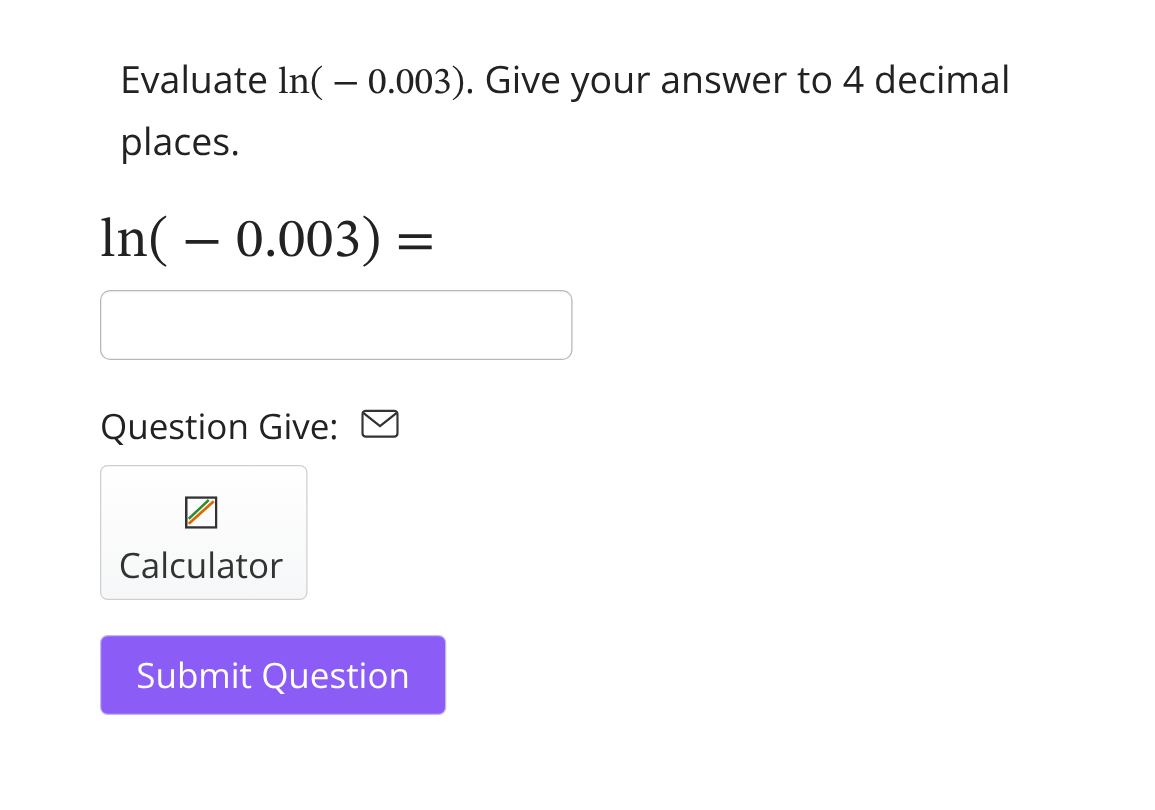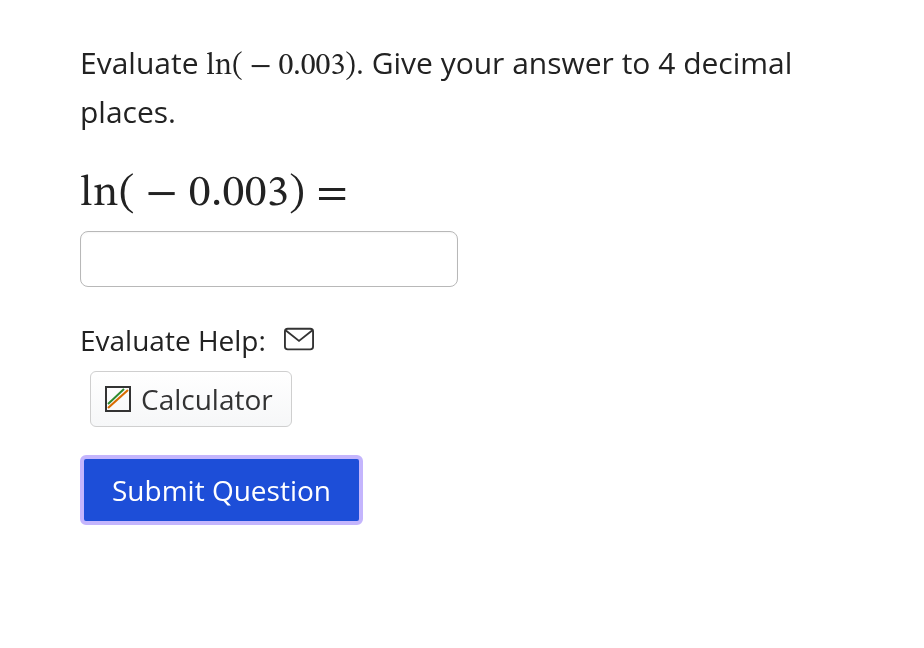--- a/index.html
+++ b/index.html
@@ -12,20 +12,21 @@
       background: #ffffff;
       padding: 40px 28px 40px 80px;
       width: 924px;
       height: 648px;
       color: #222;
       font-size: 30px;
     }
     .prompt {
       line-height: 1.5;
       margin-bottom: 32px;
+      margin-left: 16px;
     }
     .math {
       font-family: "Cambria Math", "STIX Two Math", "Latin Modern Math", "Times New Roman", serif;
     }
     .expr-row {
       margin-bottom: 10px;
       font-size: 44px;
       letter-spacing: 0.5px;
     }
     .answer-input {
@@ -67,38 +68,39 @@
       text-decoration: underline;
       cursor: pointer;
     }
     .calc-button {
       display: inline-flex;
       align-items: center;
       gap: 10px;
       border: 1px solid #cfcfcf;
       border-radius: 6px;
       background: linear-gradient(#ffffff, #f6f7f8);
-      padding: 8px 18px 8px 14px;
+      padding: 24px 18px 8px 14px;
       font-size: 28px;
       color: #333;
       cursor: pointer;
-      margin-left: 10px;
+      margin-left: 0;
       margin-bottom: 28px;
       font-family: inherit;
+      flex-direction: column;
     }
     .calc-icon svg {
       width: 26px;
       height: 26px;
       display: block;
     }
     .submit-button {
       display: inline-block;
-      background: #1d4ed8;
+      background: #8b5cf6;
       color: #fff;
-      border: 4px solid #c4b5fd;
+      border: 1px solid #c4b5fd;
       border-radius: 6px;
       font-size: 28px;
       padding: 12px 28px;
       cursor: pointer;
       font-family: inherit;
     }
   </style>
 </head>
 <body>
 
@@ -106,21 +108,21 @@
 
 <div class="prompt">
   <span>Evaluate </span><span class="math">ln( − 0.003)</span><span>. Give your answer to 4 decimal places.</span>
 </div>
 
 <div class="expr-row math">ln( − 0.003) =</div>
 
 <input type="text" class="answer-input" value="" style="">
 
 <div class="help-row">
-  <span class="help-label">Evaluate Help:</span>
+  <span class="help-label">Question Give:</span>
   <span class="envelope-icon">
     <svg viewBox="0 0 32 24">
       <rect x="1" y="1" width="30" height="22" rx="3"></rect>
       <path d="M2 3 L16 14 L30 3"></path>
     </svg>
   </span>
 </div>
 
 <button type="button" class="calc-button">
   <span class="calc-icon">

